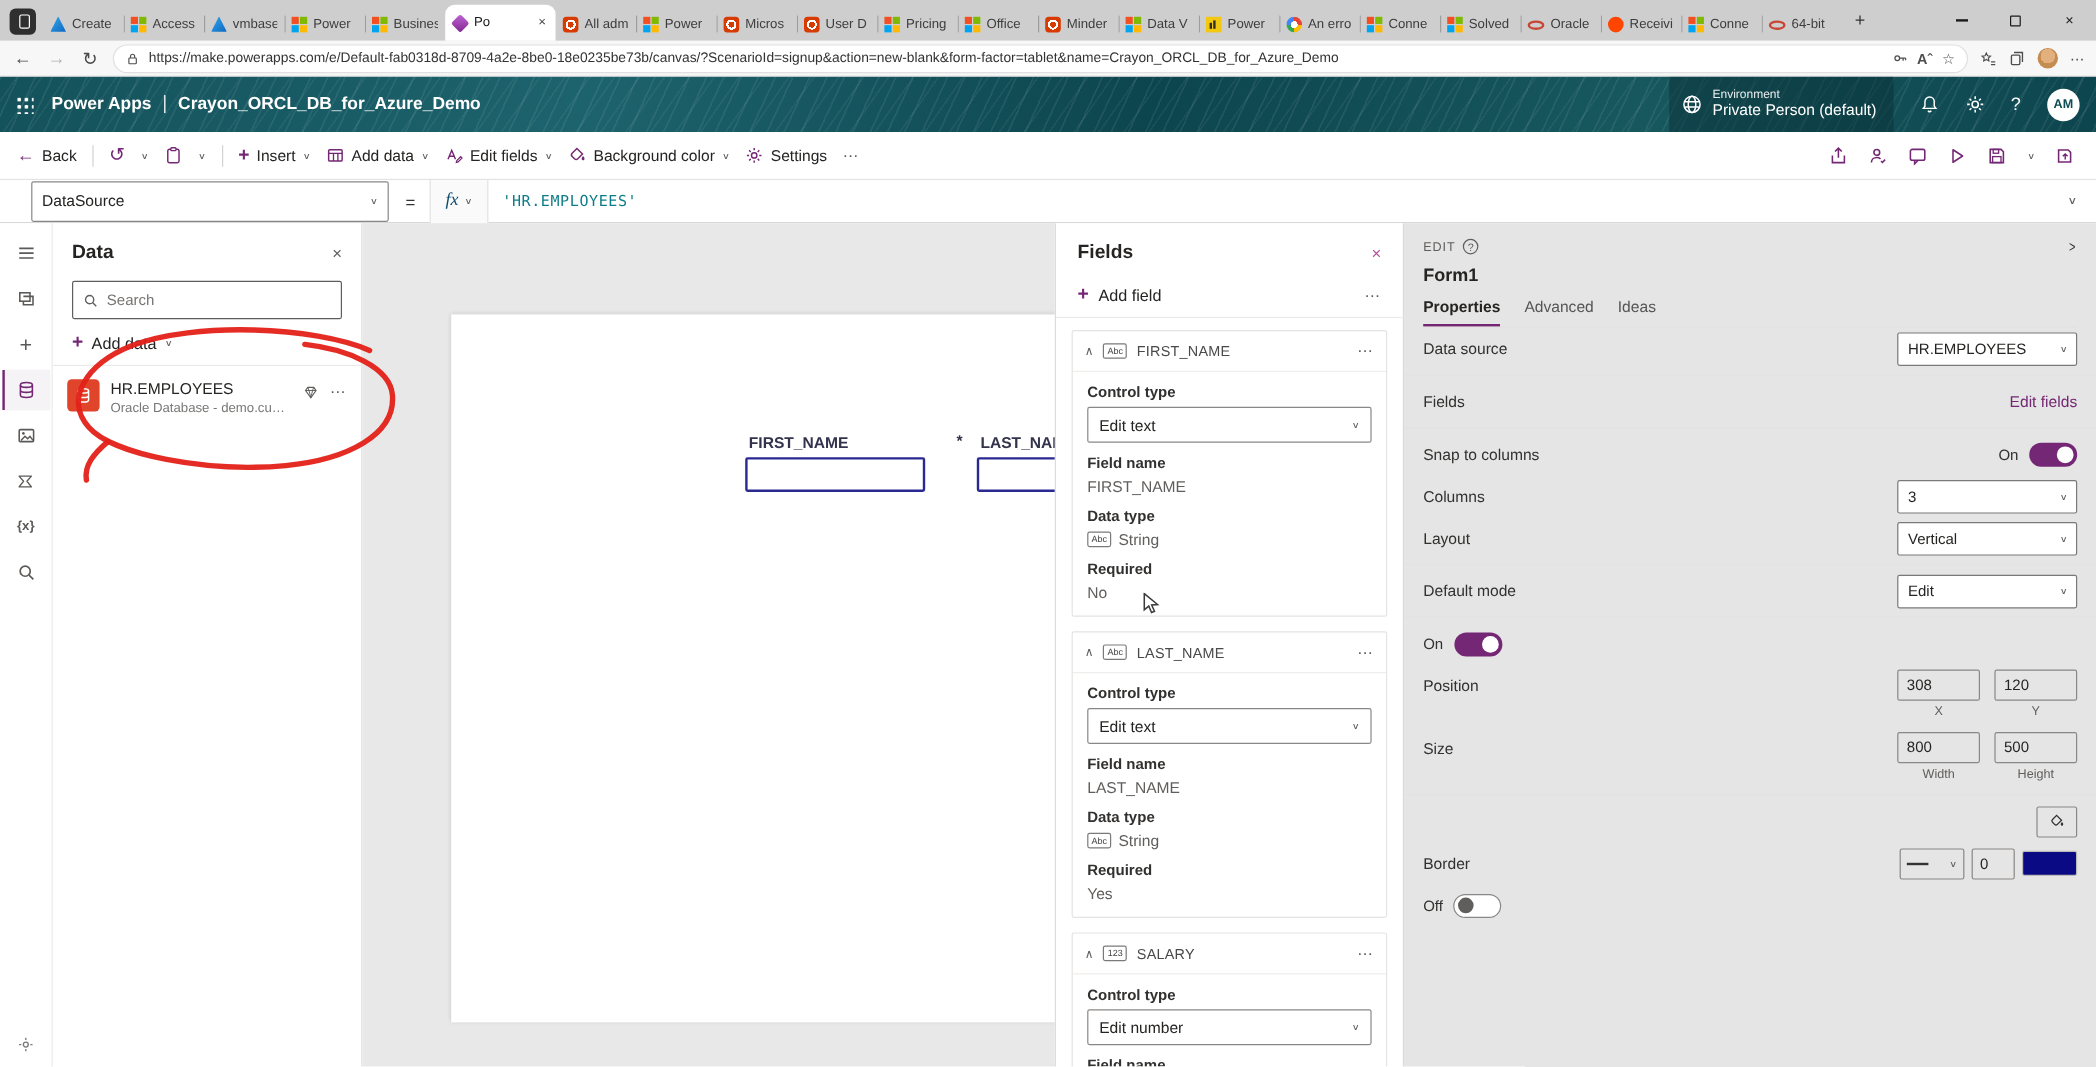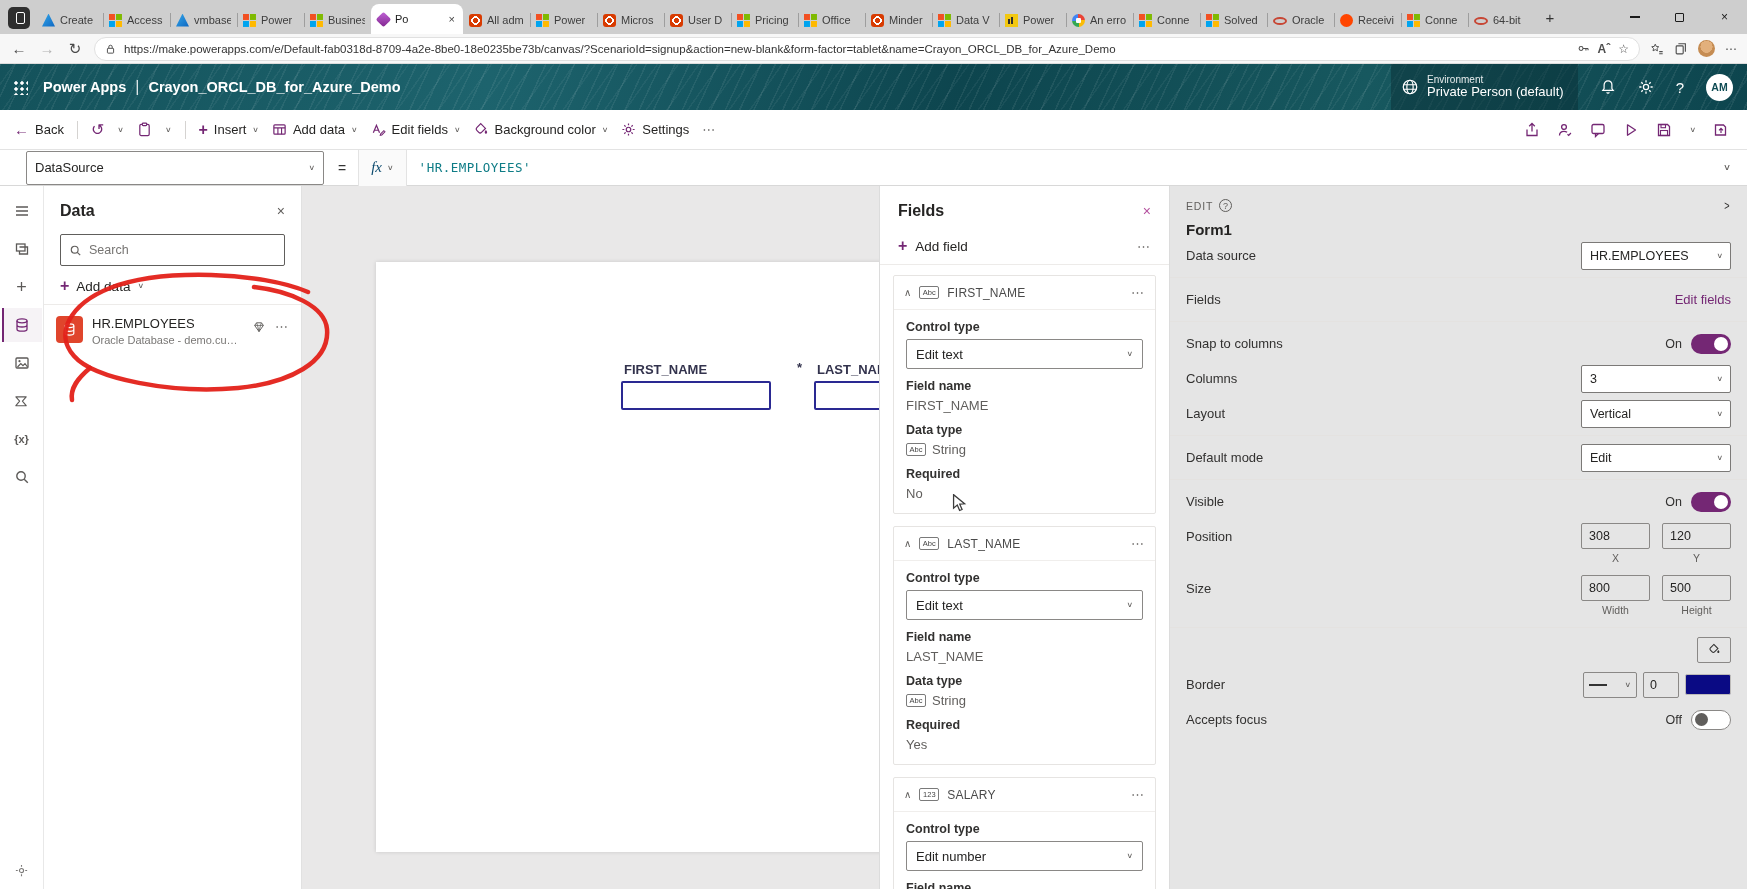--- a/index.html
+++ b/index.html
@@ -700,20 +700,25 @@
     </div>
 
     <div class="propspanel">
       <div class="pphead">
         <div class="pprow1">
           <span class="ppmode">EDIT</span>
           <span class="qcircle">?</span>
           <span class="ppexpand">&gt;</span>
         </div>
         <div class="ppname">Form1</div>
+        <div class="pptabs">
+          <span class="pptab active">Properties</span>
+          <span class="pptab">Advanced</span>
+          <span class="pptab">Ideas</span>
+        </div>
       </div>
 
       <div class="prow">
         <span class="plabel">Data source</span>
         <div class="pselect">
           <span>HR.EMPLOYEES</span>
           <span class="chev">∨</span>
         </div>
       </div>
       <div class="psep"></div>
@@ -744,21 +749,20 @@
       <div class="psep"></div>
       <div class="prow">
         <span class="plabel">Default mode</span>
         <div class="pselect">
           <span>Edit</span>
           <span class="chev">∨</span>
         </div>
       </div>
       <div class="psep"></div>
       <div class="prow">
-        <span class="plabel">Visible</span>
         <span class="togstate">On</span>
         <span class="tog on"></span>
       </div>
       <div class="prow tall">
         <span class="plabel">Position</span>
         <div class="numgroup">
           <div class="numcol">
             <div class="numinput">308</div>
             <span class="numsub">X</span>
           </div>
@@ -795,20 +799,19 @@
         <div class="bordergroup">
           <div class="borderdd">
             <span class="linesample"></span>
             <span class="chev">∨</span>
           </div>
           <div class="borderw">0</div>
           <div class="swatch"></div>
         </div>
       </div>
       <div class="prow">
-        <span class="plabel">Accepts focus</span>
         <span class="togstate">Off</span>
         <span class="tog off"></span>
       </div>
     </div>
 
   </div>
 </div>
 
 </body></html>

